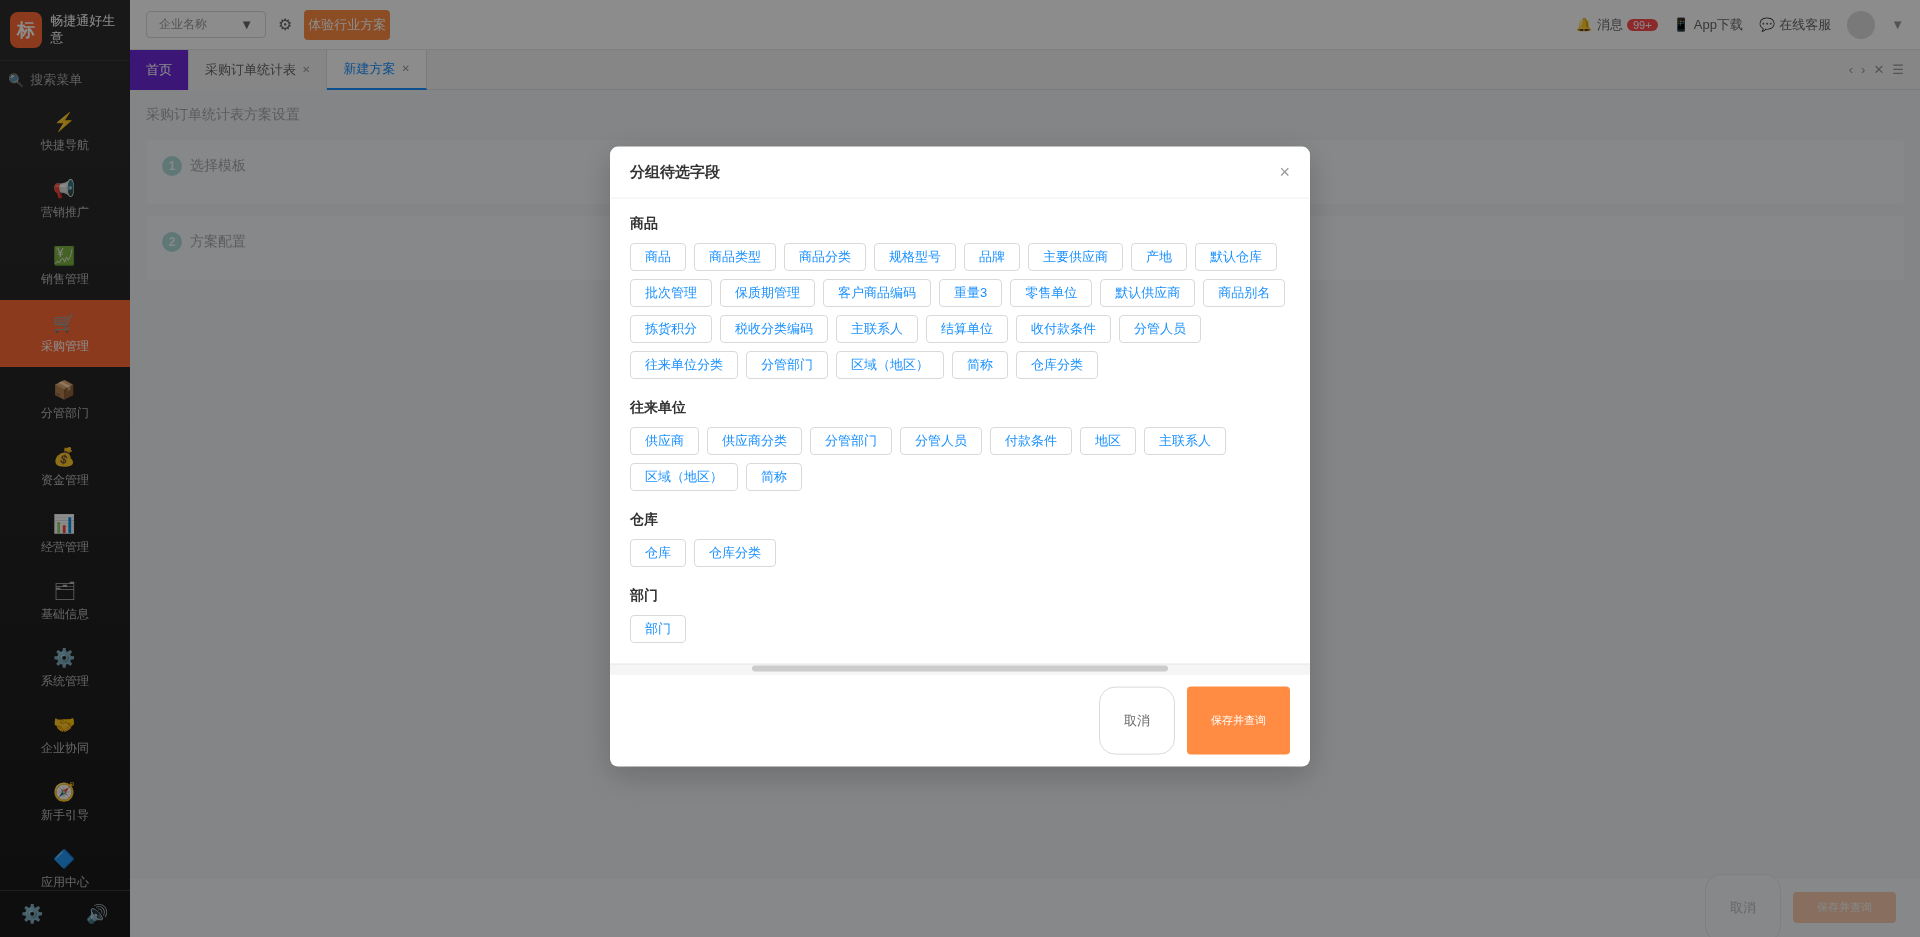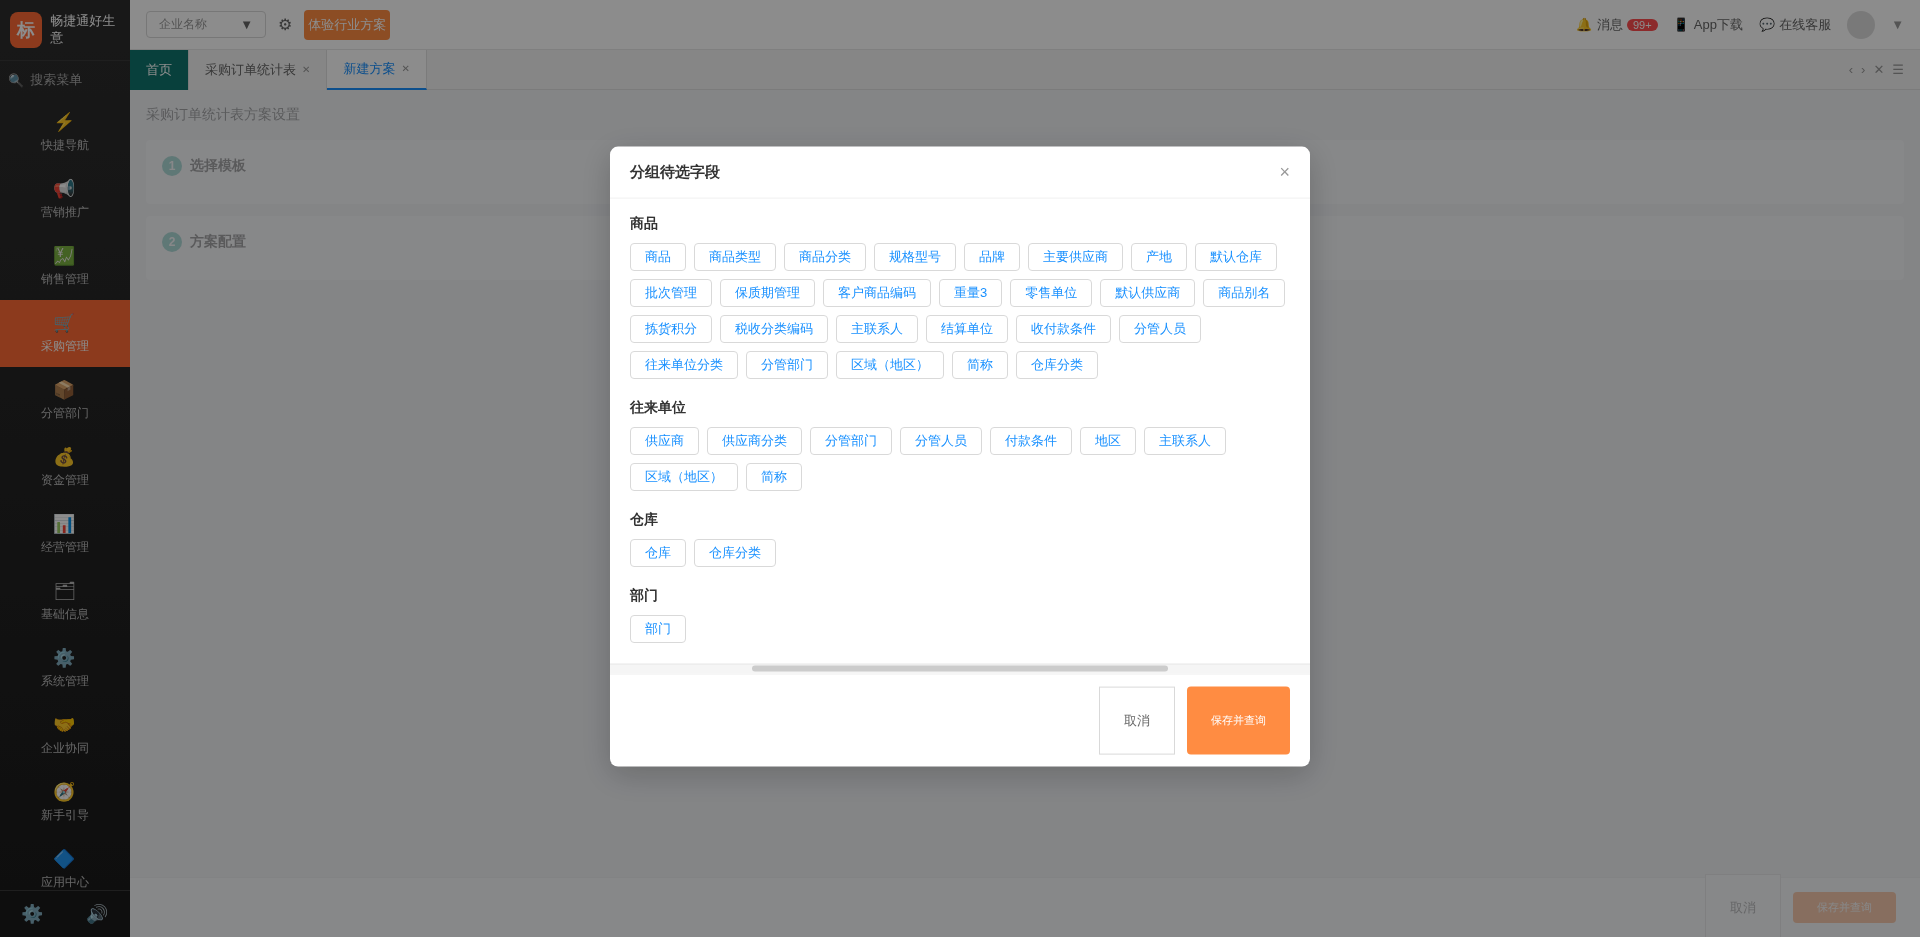--- a/index.html
+++ b/index.html
@@ -63,37 +63,37 @@
       background: #f5f5f5; display: flex; align-items: center; padding: 0;
       border-bottom: 1px solid #e0e0e0; z-index: 98;
     }
     .tab {
       height: 40px; padding: 0 16px; display: flex; align-items: center; gap: 6px;
       cursor: pointer; color: #666; font-size: 13px; border-right: 1px solid #e0e0e0;
       background: #f5f5f5;
     }
     .tab.active { background: white; color: #1890ff; border-bottom: 2px solid #1890ff; }
     .tab-close { color: #999; font-size: 10px; cursor: pointer; }
-    .tab-home { background: #0f766e; color: white; }
+    .tab-home { background: #6d28d9; color: white; }
 
     
     .main-content {
       position: fixed; left: 130px; top: 90px; right: 0; bottom: 0;
       background: #f0f2f5; overflow: auto; padding: 16px;
     }
     .page-title { font-size: 14px; color: #333; margin-bottom: 16px; }
     .section-card {
       background: white; border-radius: 4px; padding: 16px; margin-bottom: 12px;
     }
     .section-header { display: flex; align-items: center; gap: 8px; margin-bottom: 12px; }
     .step-badge {
       width: 20px; height: 20px; background: #4db6ac; color: white; border-radius: 50%;
       display: flex; align-items: center; justify-content: center; font-size: 12px; font-weight: bold;
     }
-    .section-title { color: #333; font-weight: 700; font-size: 14px; }
+    .section-title { color: #333; font-weight: 400; font-size: 14px; }
 
     
     .overlay {
       position: fixed; left: 0; top: 0; right: 0; bottom: 0;
       background: rgba(0,0,0,0.45); z-index: 200;
     }
 
     
     .dialog {
       position: fixed; left: 50%; top: 50%; transform: translate(-50%, -52%);
@@ -138,21 +138,21 @@
     }
 
     
     .bottom-bar {
       position: fixed; left: 130px; bottom: 0; right: 0; height: 60px;
       background: white; border-top: 1px solid #e8e8e8;
       display: flex; align-items: center; justify-content: flex-end; padding: 0 24px; gap: 12px;
       z-index: 90;
     }
     .btn-cancel {
-      padding: 24px 24px; border: 1px solid #d9d9d9; border-radius: 0;
+      padding: 24px 24px; border: 1px solid #d9d9d9; border-radius: 16px;
       background: white; color: #666; cursor: pointer; font-size: 13px;
     }
     .btn-primary {
       padding: 8px 24px; border: none; border-radius: 4px;
       background: #ff8c42; color: white; cursor: pointer; font-size: 11px;
     }
 
     
     .bg-content { opacity: 0.4; }
   </style>

